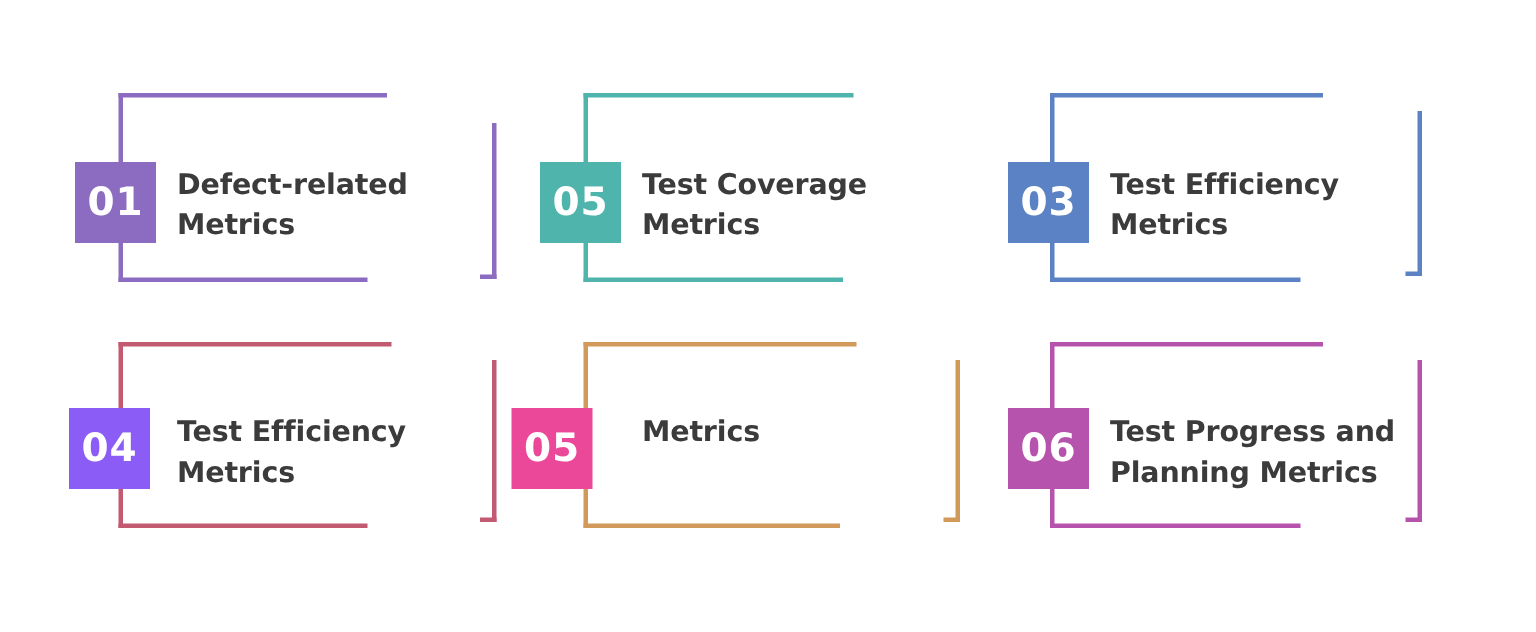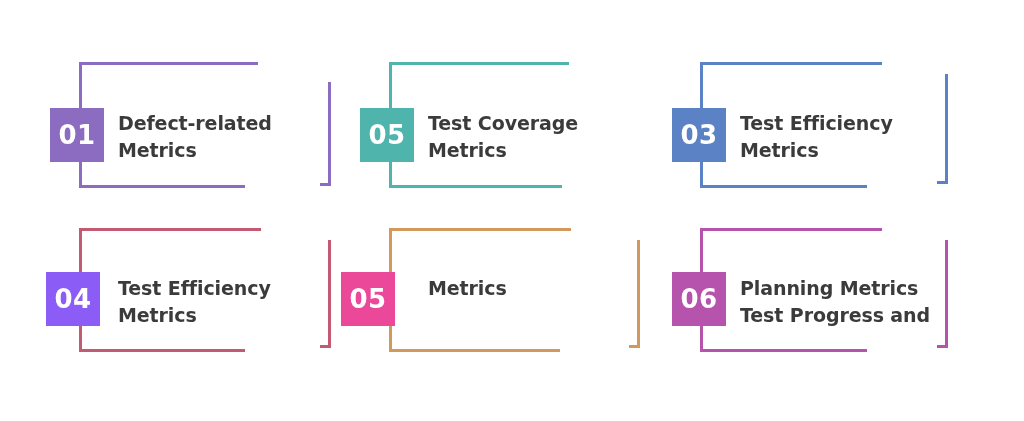--- a/index.html
+++ b/index.html
@@ -160,21 +160,21 @@
   <div>
     <div class="brk-h" style="left: 700px; top: 228px; width: 182px; background: rgb(182, 84, 173);"></div>
     <div class="brk-v" style="left: 700px; top: 228px; height: 124px; background: rgb(182, 84, 173);"></div>
     <div class="brk-h" style="left: 700px; top: 349px; width: 167px; background: rgb(182, 84, 173);"></div>
 
     <div class="num-box" style="left: 672px; top: 272px; background: rgb(182, 84, 173); text-align: right;">
       <span class="num">06</span>
     </div>
 
     <div class="label" style="left:740px; top:275px;">
+      <span class="ln">Test Progress and</span>
       <span class="ln">Planning Metrics</span>
-      <span class="ln">Test Progress and</span>
     </div>
 
     <div class="brk-v" style="left: 945px; top: 240px; height: 108px; background: rgb(182, 84, 173);"></div>
     <div class="brk-h" style="left: 937px; top: 345px; width: 11px; background: rgb(182, 84, 173);"></div>
   </div>
 
 </div>
 
 </body></html>

